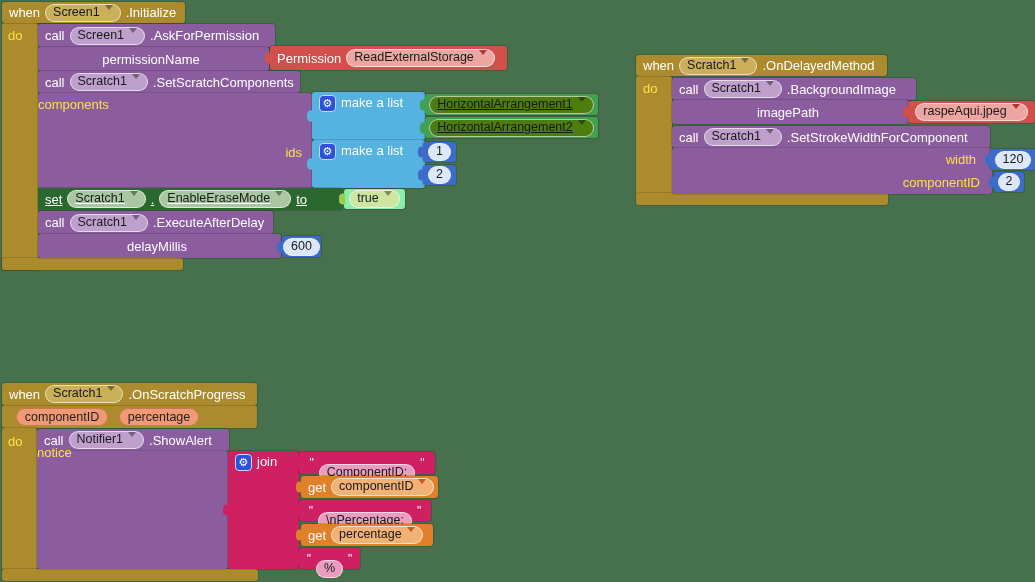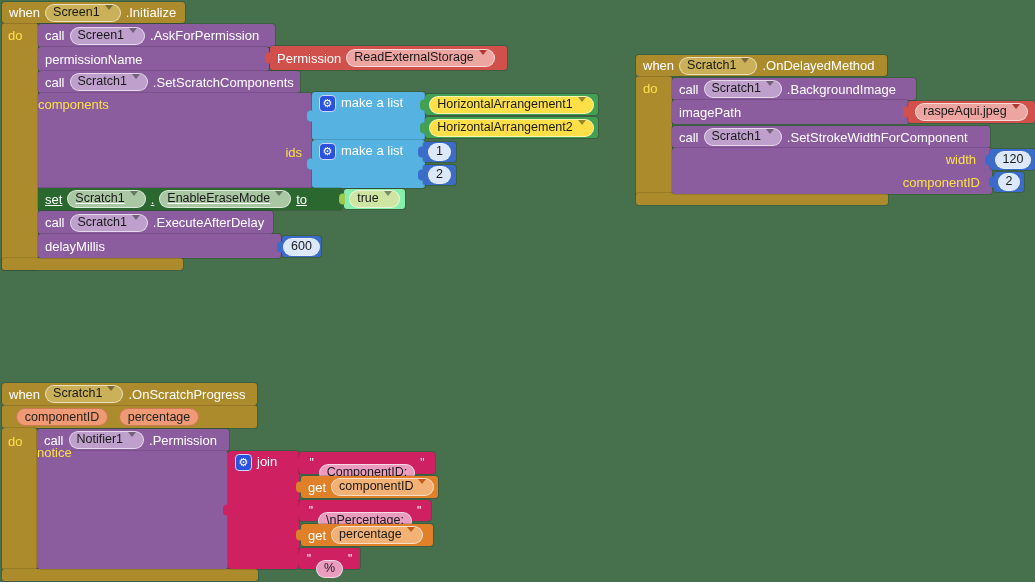--- a/index.html
+++ b/index.html
@@ -2,40 +2,40 @@
 <html><head>
 <meta charset="utf-8">
 <style>
   html,body{margin:0;padding:0;background:#47704d;}
   #canvas{position:relative;width:1035px;height:582px;background:#47704d;overflow:hidden;
           font-family:"Liberation Sans",sans-serif;font-size:13px;}
   .abs{position:absolute;box-sizing:border-box;}
   .blk{display:flex;align-items:center;gap:5px;padding:0 7px;color:#fff;white-space:nowrap;
        border-radius:3px;box-shadow:0 0 0 1px rgba(0,0,0,.15);}
   .rect{border-radius:3px;box-shadow:0 0 0 1px rgba(0,0,0,.12);}
-  .right{justify-content:flex-start;padding-right:12px;}
+  .right{justify-content:center;padding-right:12px;}
   .toplabel{align-items:flex-start;padding-top:3px;}
   .gold{background:#ac8b2c;}
   .purple{background:#8b5d9e;}
   .red{background:#d1504b;}
   .cyan{background:#55b2e1;}
   .green{background:#42a053;}
   .blue{background:#3b6cc9;}
   .dkgreen{background:#2b6830;text-decoration:underline;}
   .lime{background:#86efac;}
   .magenta{background:#cf2061;}
   .orange{background:#e08029;}
   .salmon{background:#ef9a74;}
   .field{display:inline-flex;align-items:flex-start;gap:5px;border-radius:10px;padding:0 7px;
          height:16px;color:#191919;font-size:12.5px;border:1px solid rgba(255,255,255,.6);
          white-space:nowrap;}
   .gold  .field{background:#c9b059;}
   .purple .field{background:#bfa0cd;}
   .red   .field{background:#eda5a1;}
-  .green .field{background:#fde047;}
+  .green .field{background:#4d7c0f;text-decoration:underline;}
   .blue  .field{background:#dce8f8;border-style:dotted;}
   .dkgreen .field{background:#aac7a4;}
   .lime  .field{background:#cfe6a2;}
   .magenta .field{background:#eb9dbf;margin-top:20px;}
   .orange .field{background:#f2b175;}
   .caret{width:0;height:0;border-left:4px solid transparent;border-right:4px solid transparent;
          border-top:5px solid rgba(0,0,0,.40);display:inline-block;}
   .red .caret{border-top-color:#b03a33;}
   .orange .caret{border-top-color:#c55a1d;}
   .plug::before{content:"";position:absolute;left:-5px;top:50%;transform:translateY(-50%);
@@ -222,21 +222,21 @@
   <div class="abs pill salmon" style="left:16px;top:408px;width:92px;justify-content:center">componentID</div>
   <div class="abs pill salmon" style="left:119px;top:408px;width:80px;justify-content:center">percentage</div>
   <div class="abs dolabel" style="left:8px;top:434px">do</div>
 
   <div class="abs blk purple" style="left:37px;top:429px;width:192px;height:22px">
     <span>call</span>
     <span class="field">
       <span>Notifier1</span>
       <span class="caret"></span>
     </span>
-    <span>.Permission</span>
+    <span>.ShowAlert</span>
   </div>
   <div class="abs rect purple" style="left:37px;top:451px;width:191px;height:118px"></div>
   <div class="abs dolabel" style="left:37px;top:445px;width:178px;text-align:left">notice</div>
 
   <div class="abs blk magenta toplabel plug" style="--c:#cf2061;left:228px;top:451px;width:71px;height:118px">
     <span class="gear">⚙</span>
     <span>join</span>
   </div>
 
   <div class="abs blk magenta ctr plug" style="--c:#cf2061;left:299px;top:452px;width:136px;height:22px;padding:0 5px">

